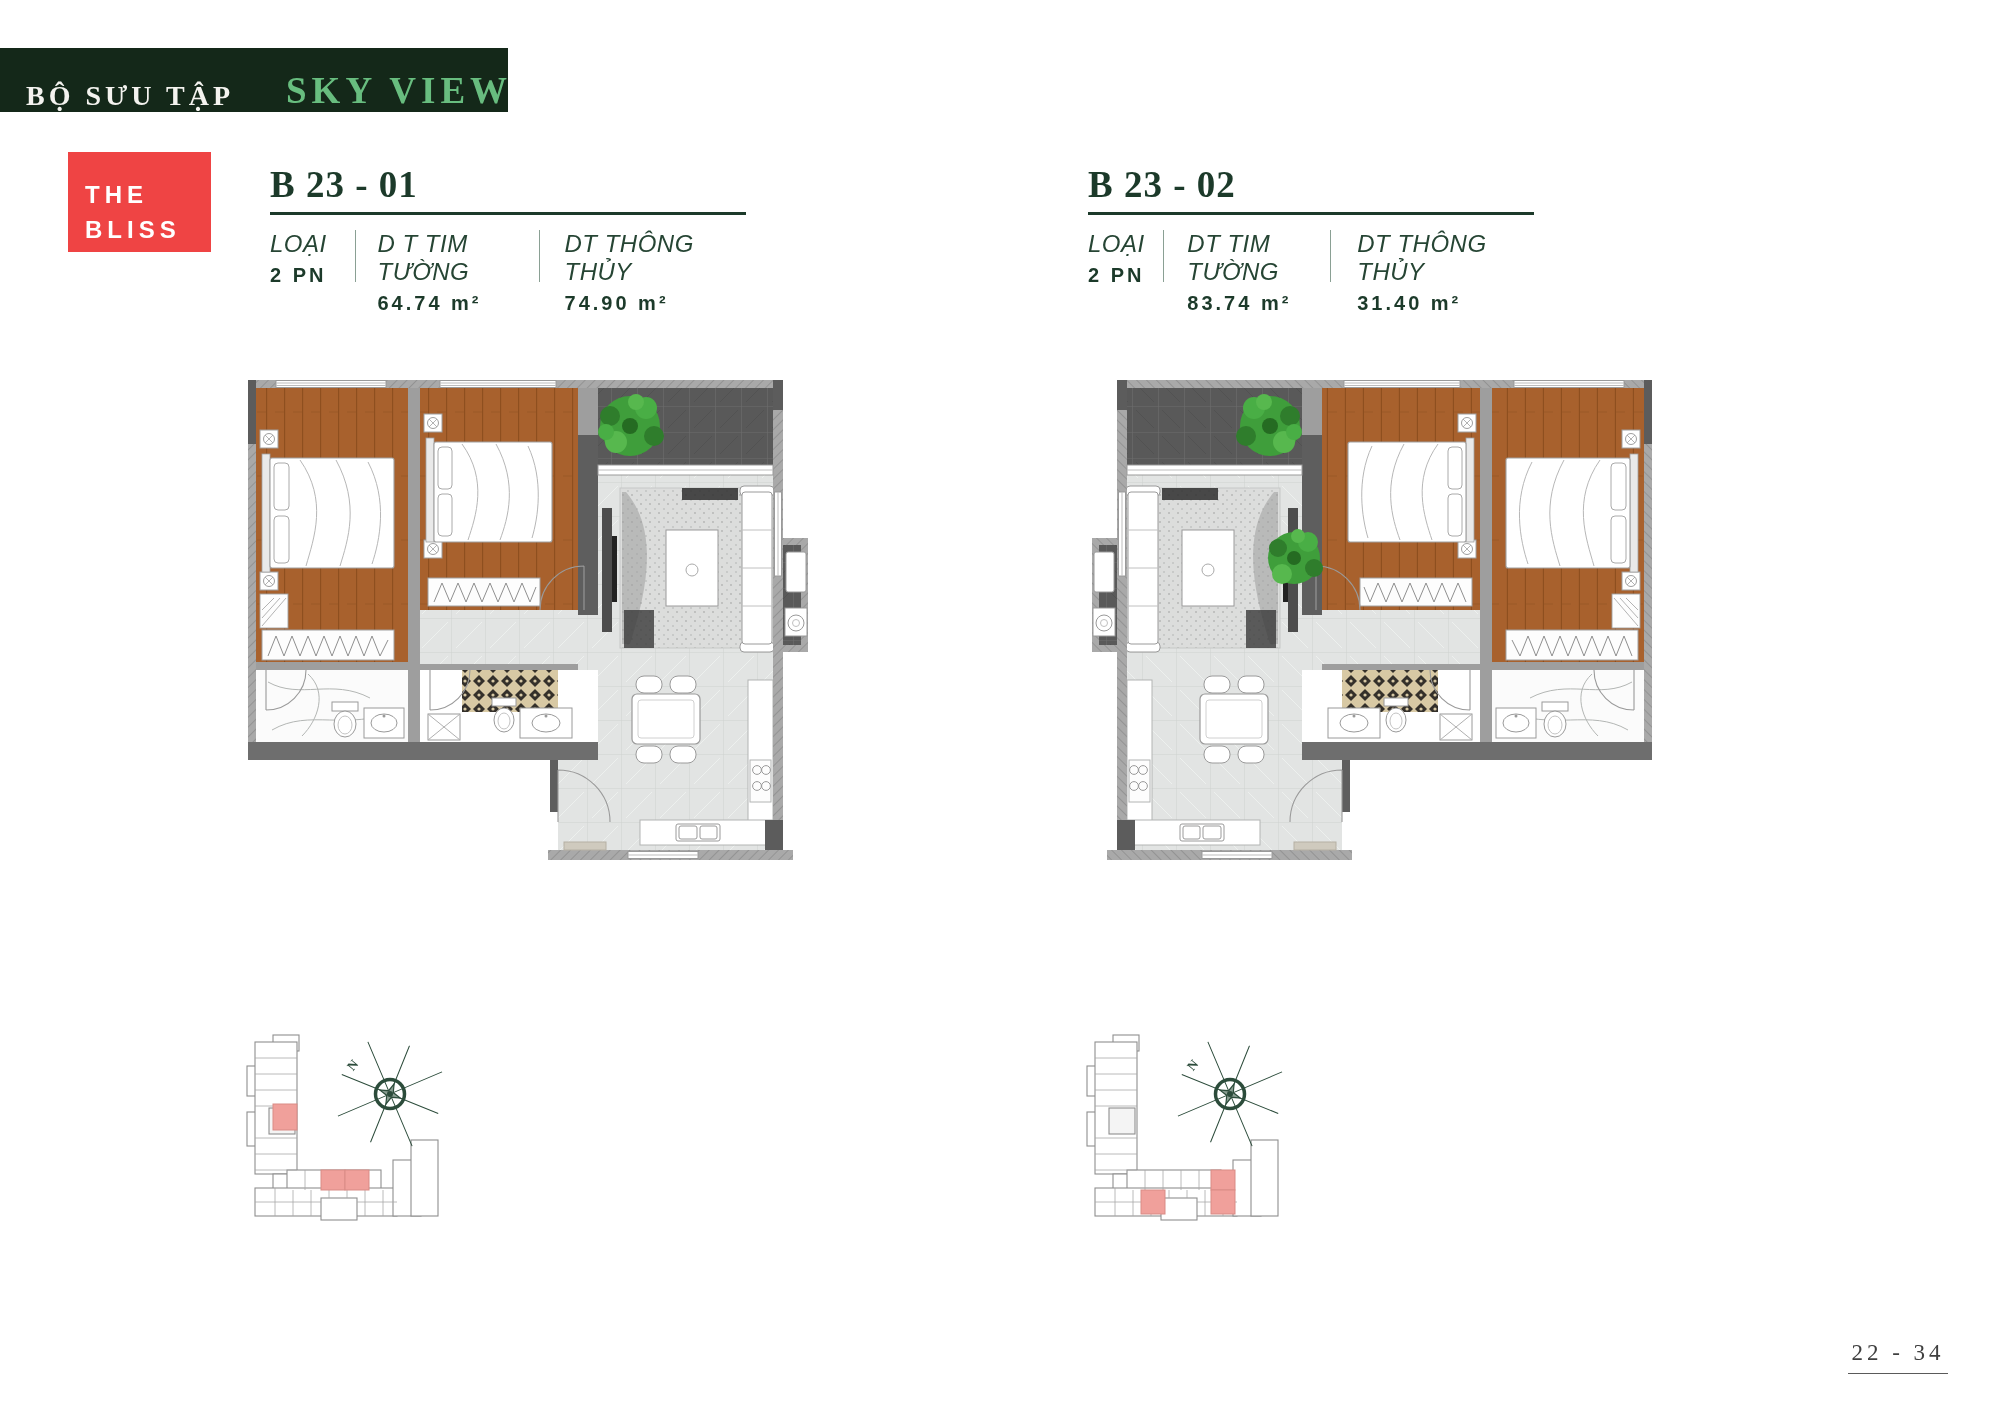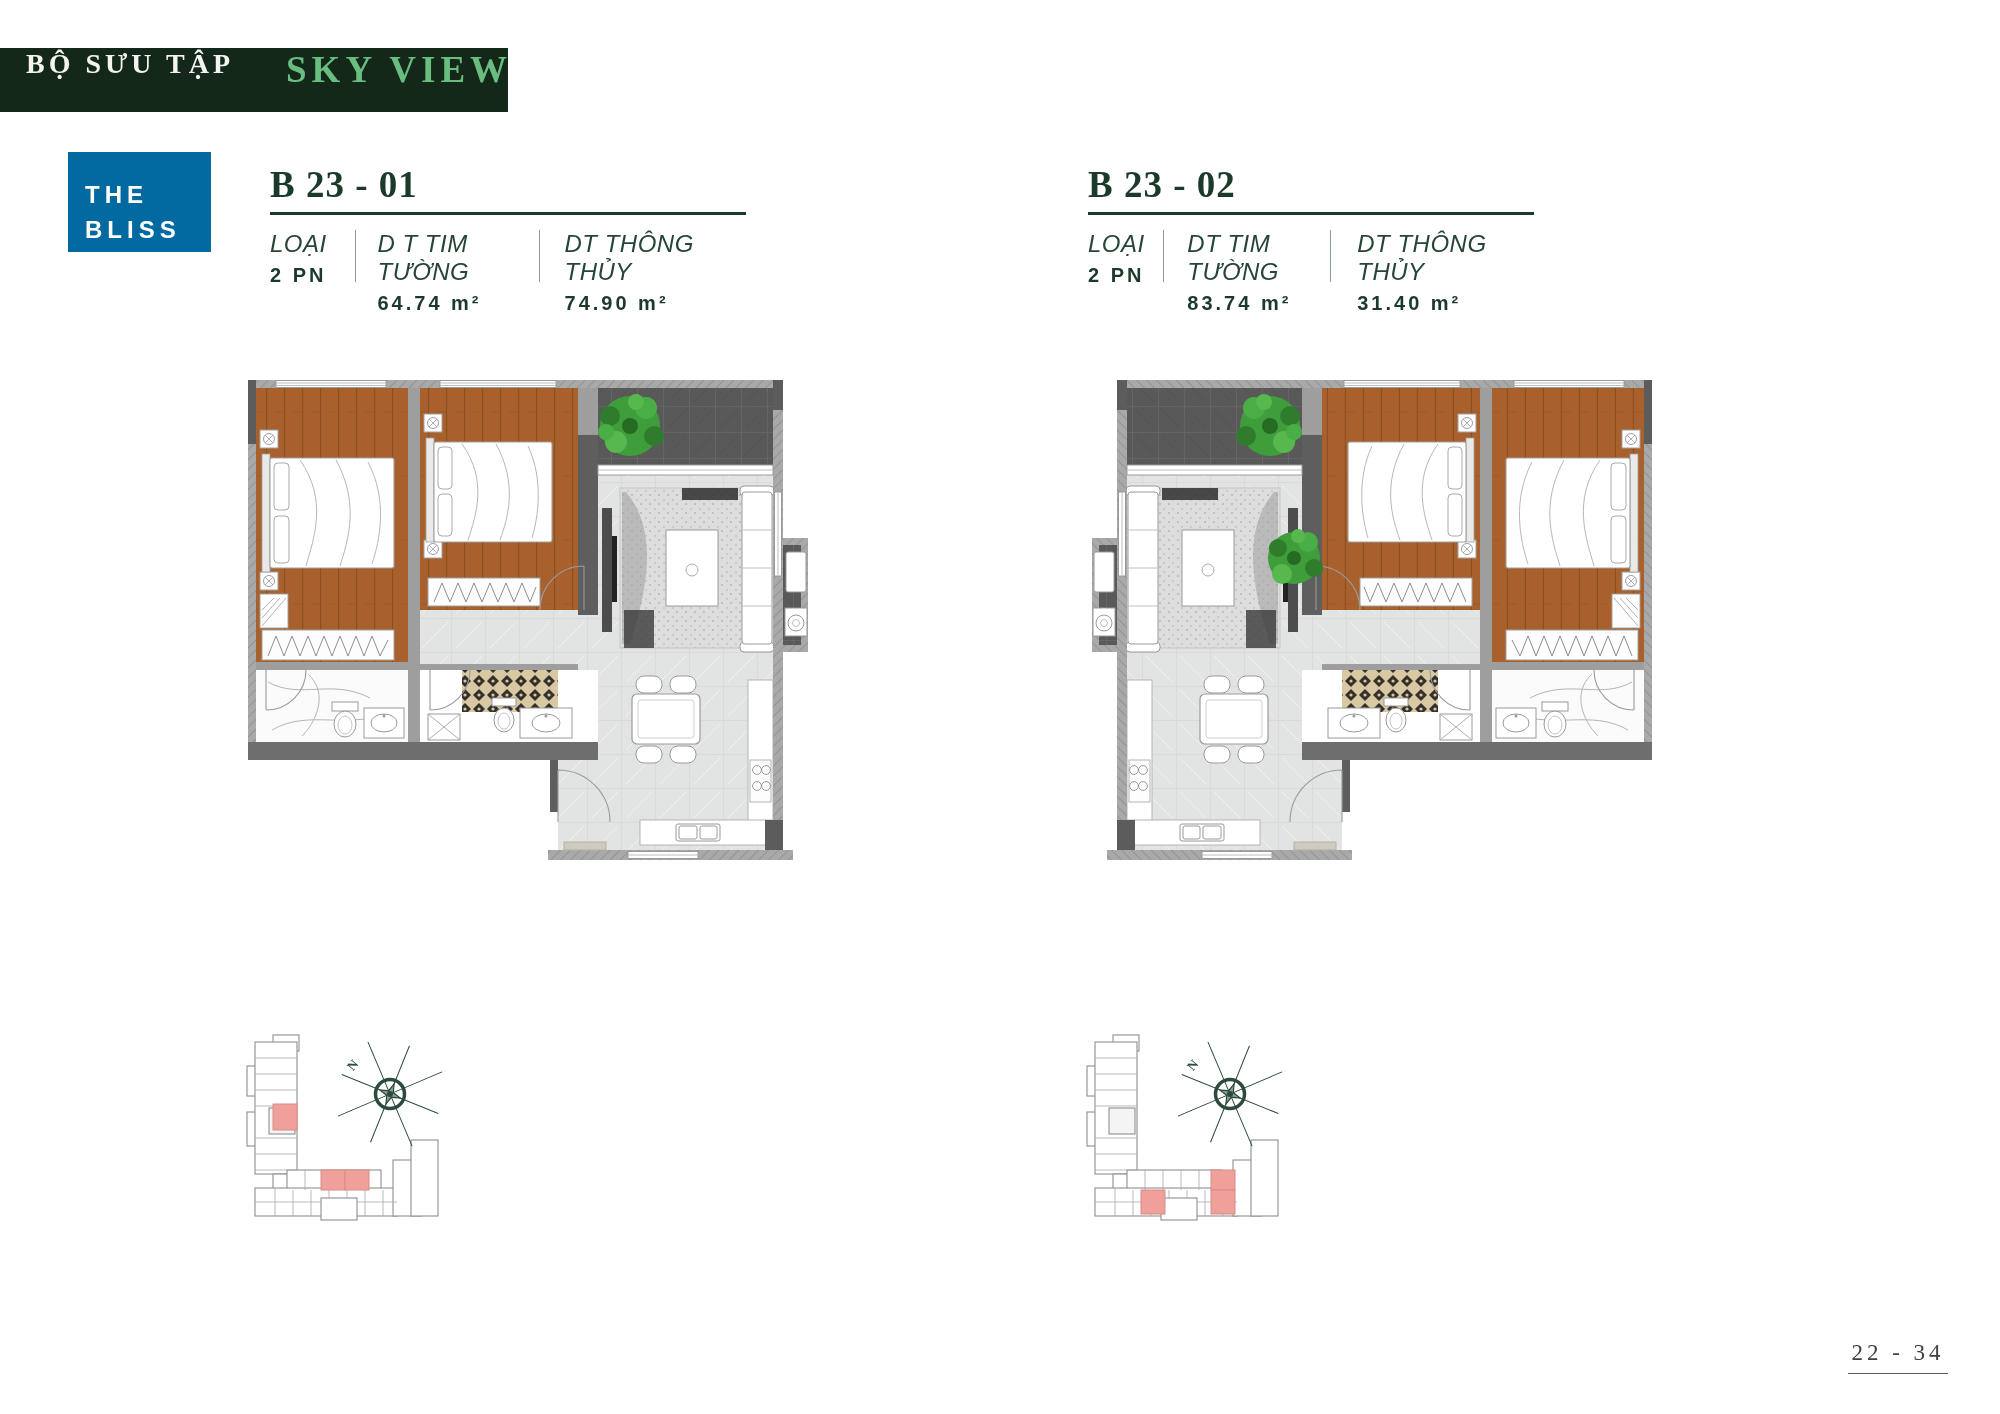--- a/index.html
+++ b/index.html
@@ -3,36 +3,36 @@
 <meta charset="utf-8">
 <style>
   html,body{margin:0;padding:0;background:#e9e9e9;}
   .page{
     position:relative;width:2000px;height:1414px;background:#ffffff;
     font-family:"Liberation Sans","DejaVu Sans",sans-serif;overflow:hidden;
   }
   
   .banner{
     position:absolute;left:0;top:48px;width:508px;height:64px;
-    background:#142819;display:flex;align-items:flex-start;
+    background:#142819;display:flex;align-items:flex-end;
   }
   .banner .collection-label{
     font-family:"Liberation Serif","DejaVu Serif",serif;
     color:#f4f3ef;font-size:28px;font-weight:600;letter-spacing:4px;
     margin-left:26px;white-space:nowrap;
   }
   .banner .collection-name{
     font-family:"Liberation Serif","DejaVu Serif",serif;
     color:#68bd7f;font-size:37px;font-weight:700;letter-spacing:5px;
     margin-left:52px;white-space:nowrap;
   }
   
   .logo{
     position:absolute;left:68px;top:152px;width:143px;height:100px;
-    background:#0369a1;color:#ffffff;box-sizing:border-box;
+    background:#ef4444;color:#ffffff;box-sizing:border-box;
     padding:26px 0 0 17px;line-height:1.45;
   }
   .logo div{font-size:24px;font-weight:700;letter-spacing:5px;}
   
   .unit-header{position:absolute;top:166px;color:#1c3a2a;}
   .unit-header.u1{left:270px;width:476px;}
   .unit-header.u2{left:1088px;width:446px;}
   .unit-title{
     font-family:"Liberation Serif","DejaVu Serif",serif;
     font-size:37px;font-weight:700;letter-spacing:1px;line-height:1;

